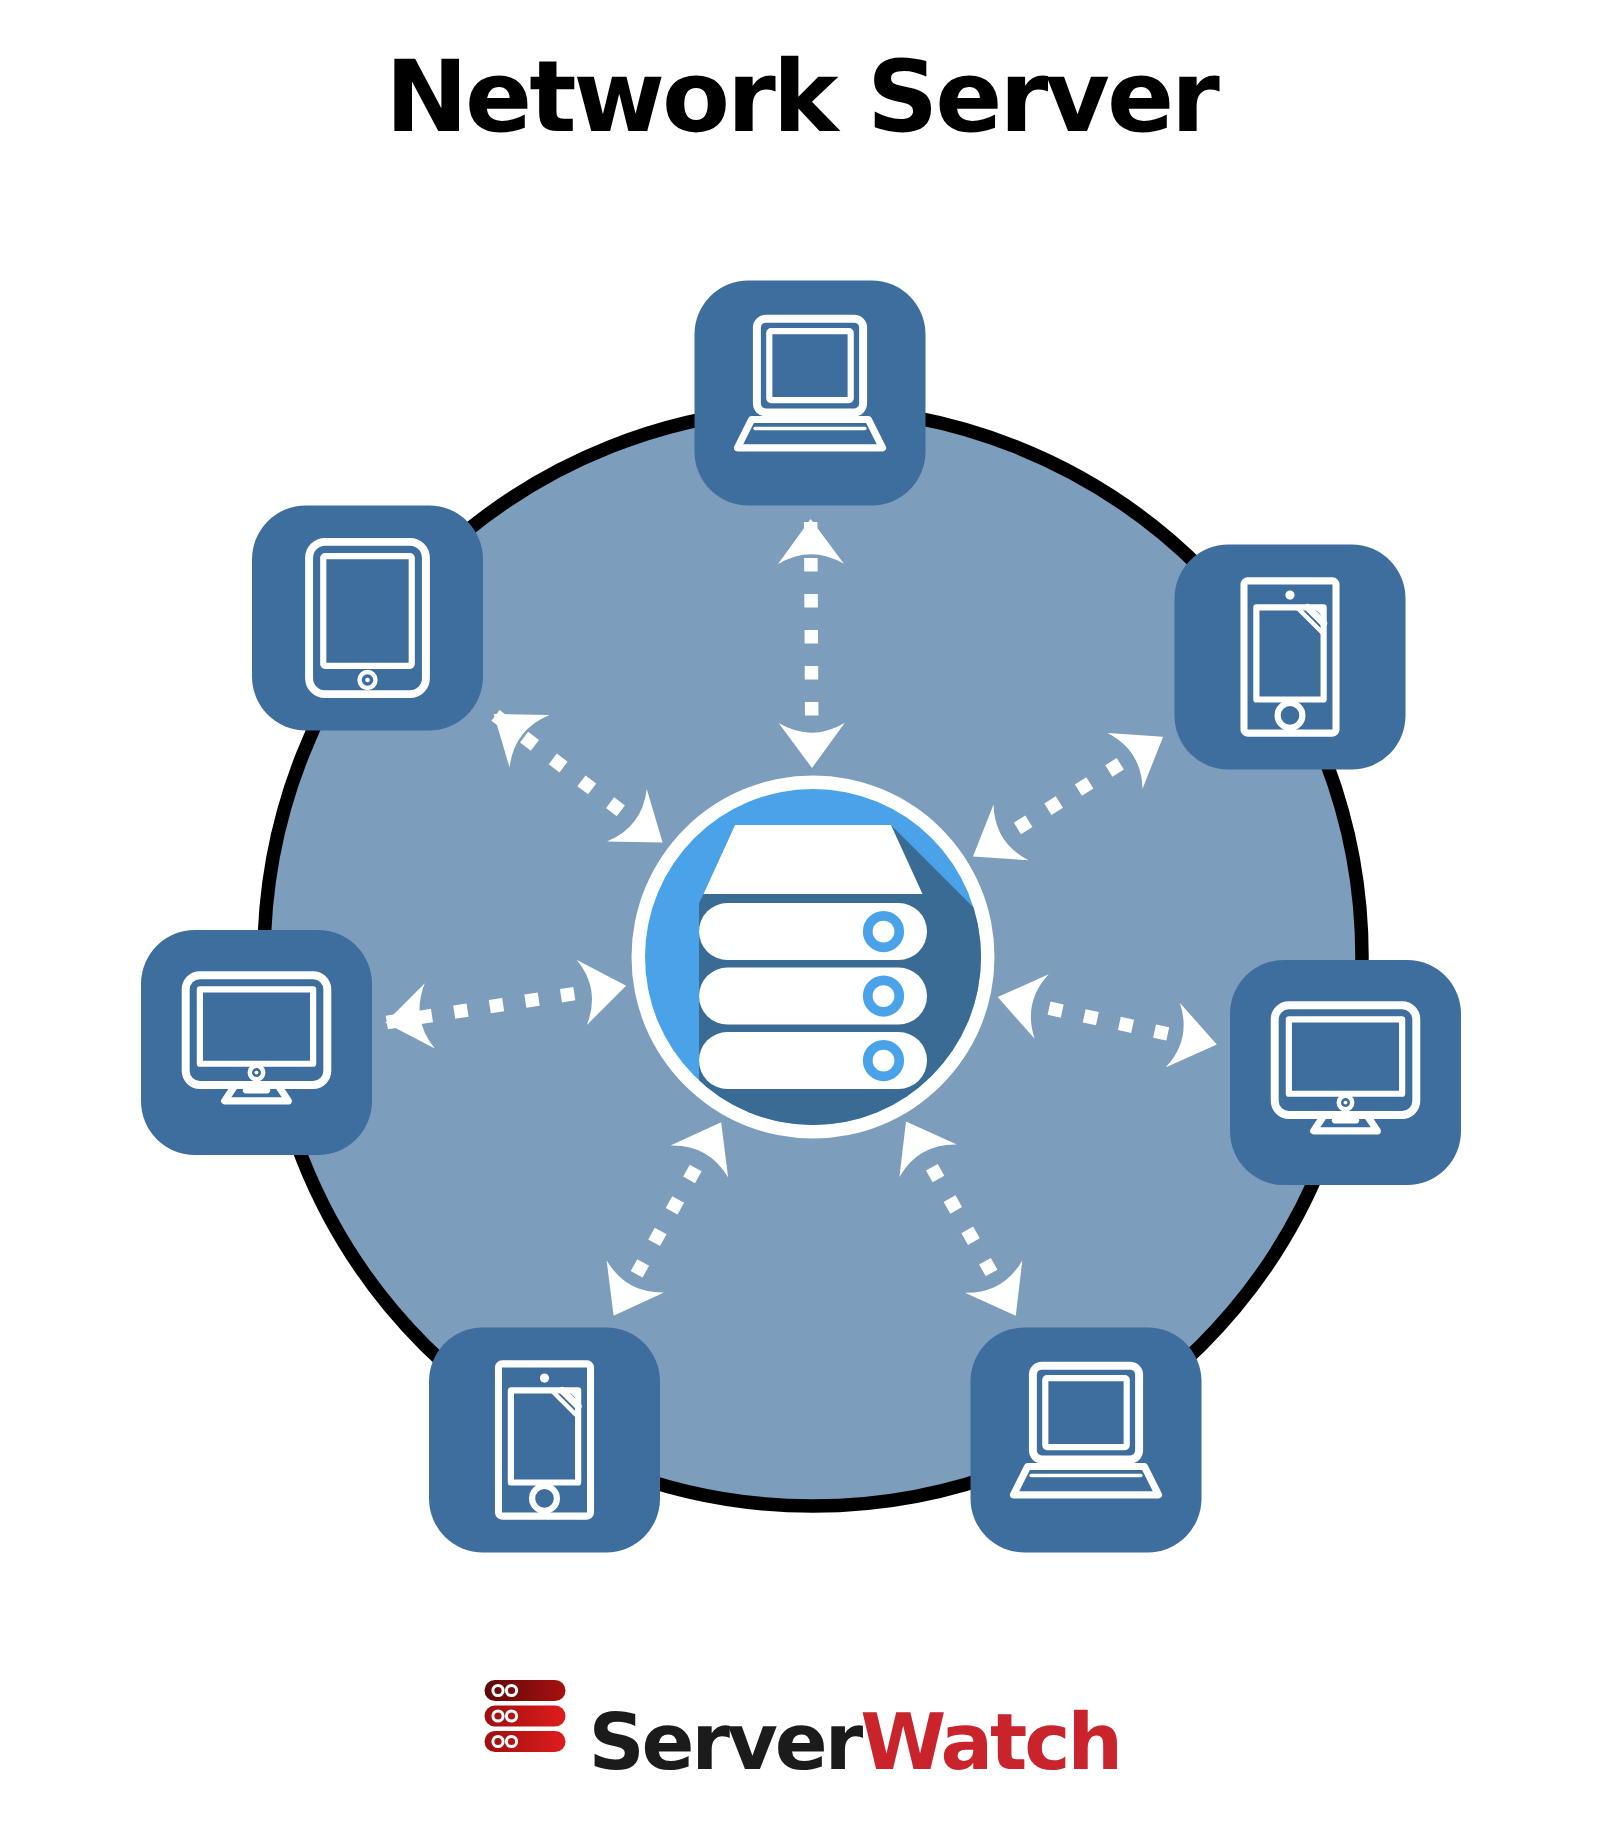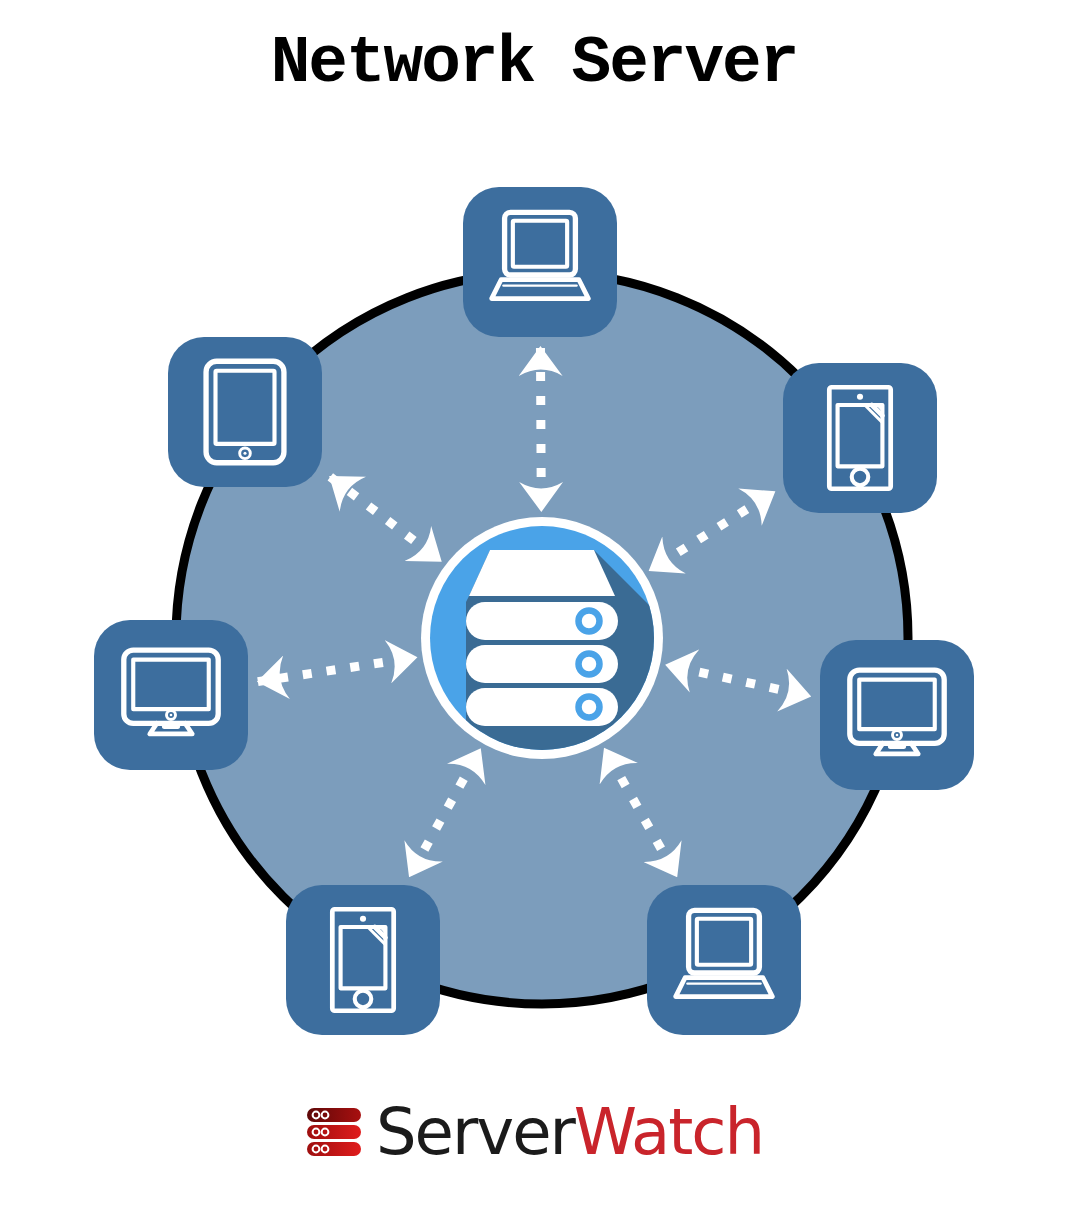--- a/index.html
+++ b/index.html
@@ -6,36 +6,36 @@
   body{width:1068px;height:1227px;position:relative;overflow:hidden;
        font-family:"DejaVu Sans","Liberation Sans",sans-serif;}
   :root{
     --icon-stroke:#ffffff;
     --arrow-color:#ffffff;
     --hub-fill:#4AA3E8;
   }
   .page-title{
     position:absolute;top:26px;left:0;width:100%;
     text-align:center;font-size:66px;font-weight:bold;
-    letter-spacing:-2px;color:#000;margin:0;font-family:Liberation Mono, monospace;
+    letter-spacing:-2px;color:#000;margin:0;
   }
   #diagram{position:absolute;left:0;top:0;}
   
   .dev-stroke{stroke:var(--icon-stroke);fill:none;stroke-linecap:round;stroke-linejoin:round;}
   .dev-dot{fill:var(--icon-stroke);stroke:none;}
   .srv-white{fill:var(--icon-stroke);stroke:none;}
   .srv-ring{fill:var(--icon-stroke);stroke:var(--hub-fill);stroke-width:6.5;}
   .conn-line{stroke:var(--arrow-color);stroke-width:9;stroke-dasharray:9 15;stroke-dashoffset:14;fill:none;}
   .arrow-head{fill:var(--arrow-color);}
   
   .footer{
     position:absolute;top:1100px;left:0;width:100%;
     display:flex;justify-content:center;align-items:center;gap:13px;
   }
-  .logo-text{font-size:64px;font-weight:normal;letter-spacing:-2px;line-height:1;}
+  .logo-text{font-size:52px;font-weight:bold;letter-spacing:-2px;line-height:1;margin-top:36px;}
 </style>
 </head>
 <body>
 
 <h1 class="page-title">Network Server</h1>
 
 <svg id="diagram" width="1068" height="1227" viewBox="0 0 1068 1227" aria-hidden="true">
   <defs>
     <marker id="arrowhead" viewBox="0 0 30 44" markerWidth="30" markerHeight="44" refX="29" refY="22" markerUnits="userSpaceOnUse" orient="auto-start-reverse">
       <path class="arrow-head" d="M30,22 L0,0 Q13,22 0,44 Z"></path>

